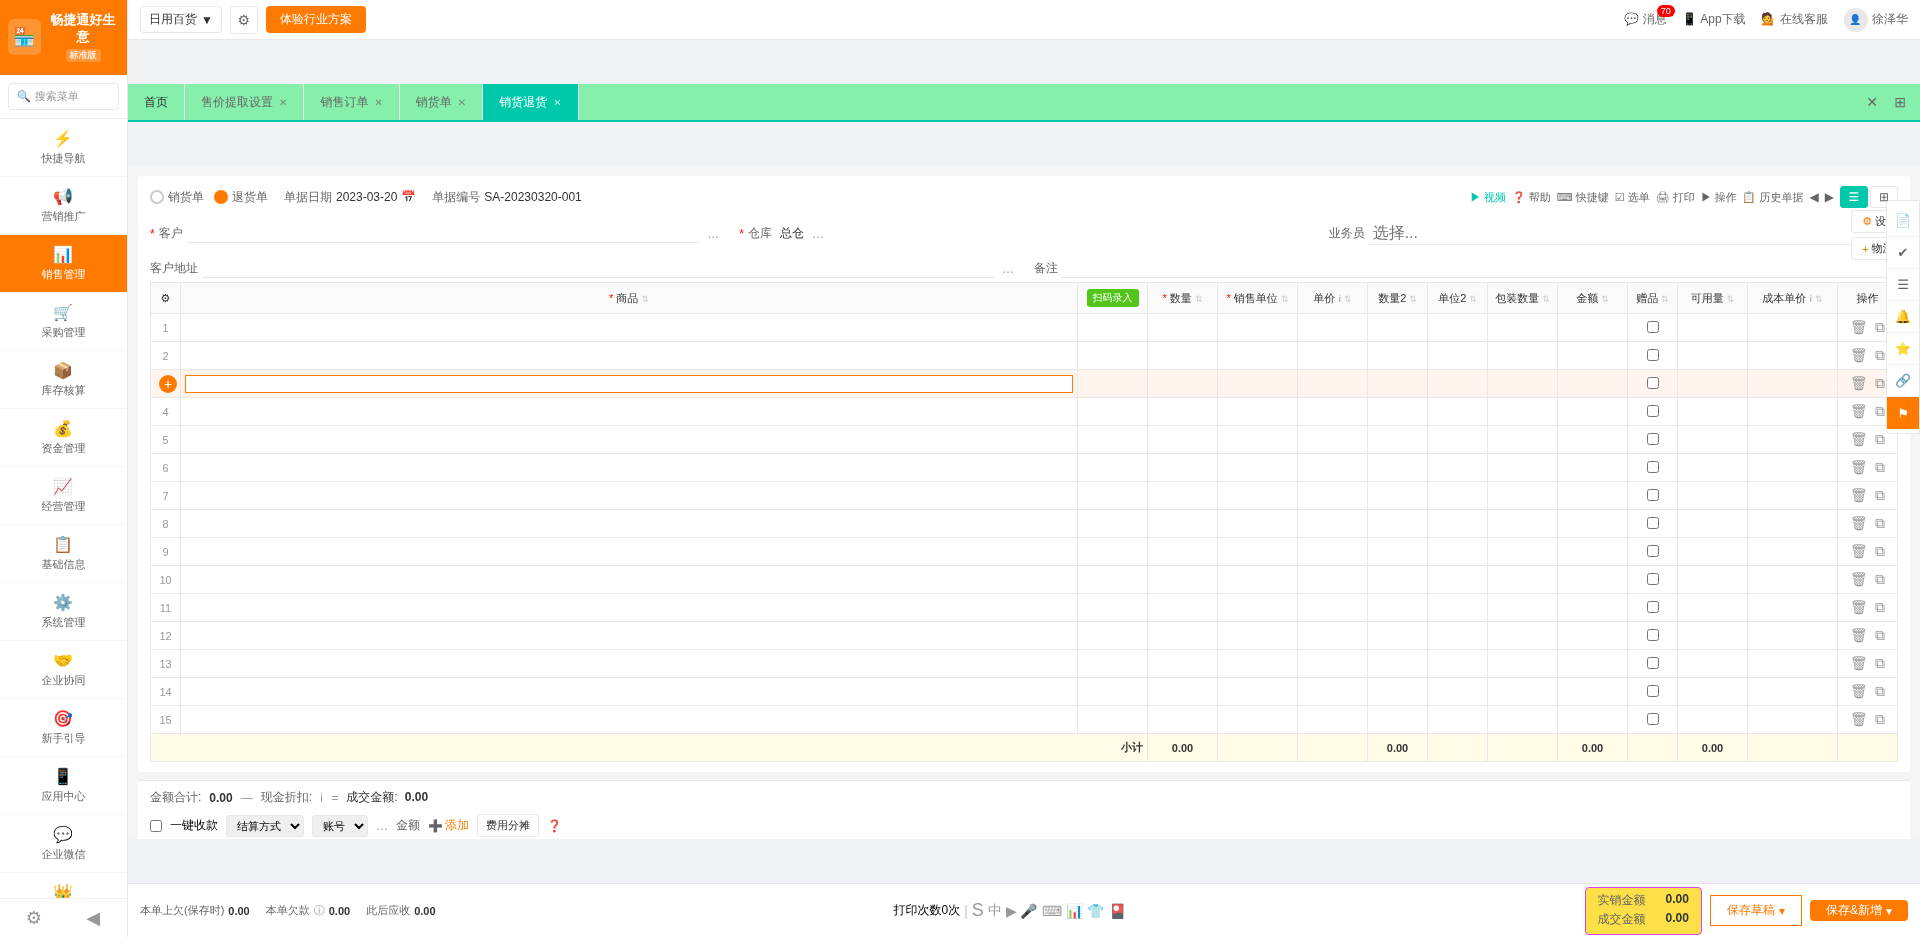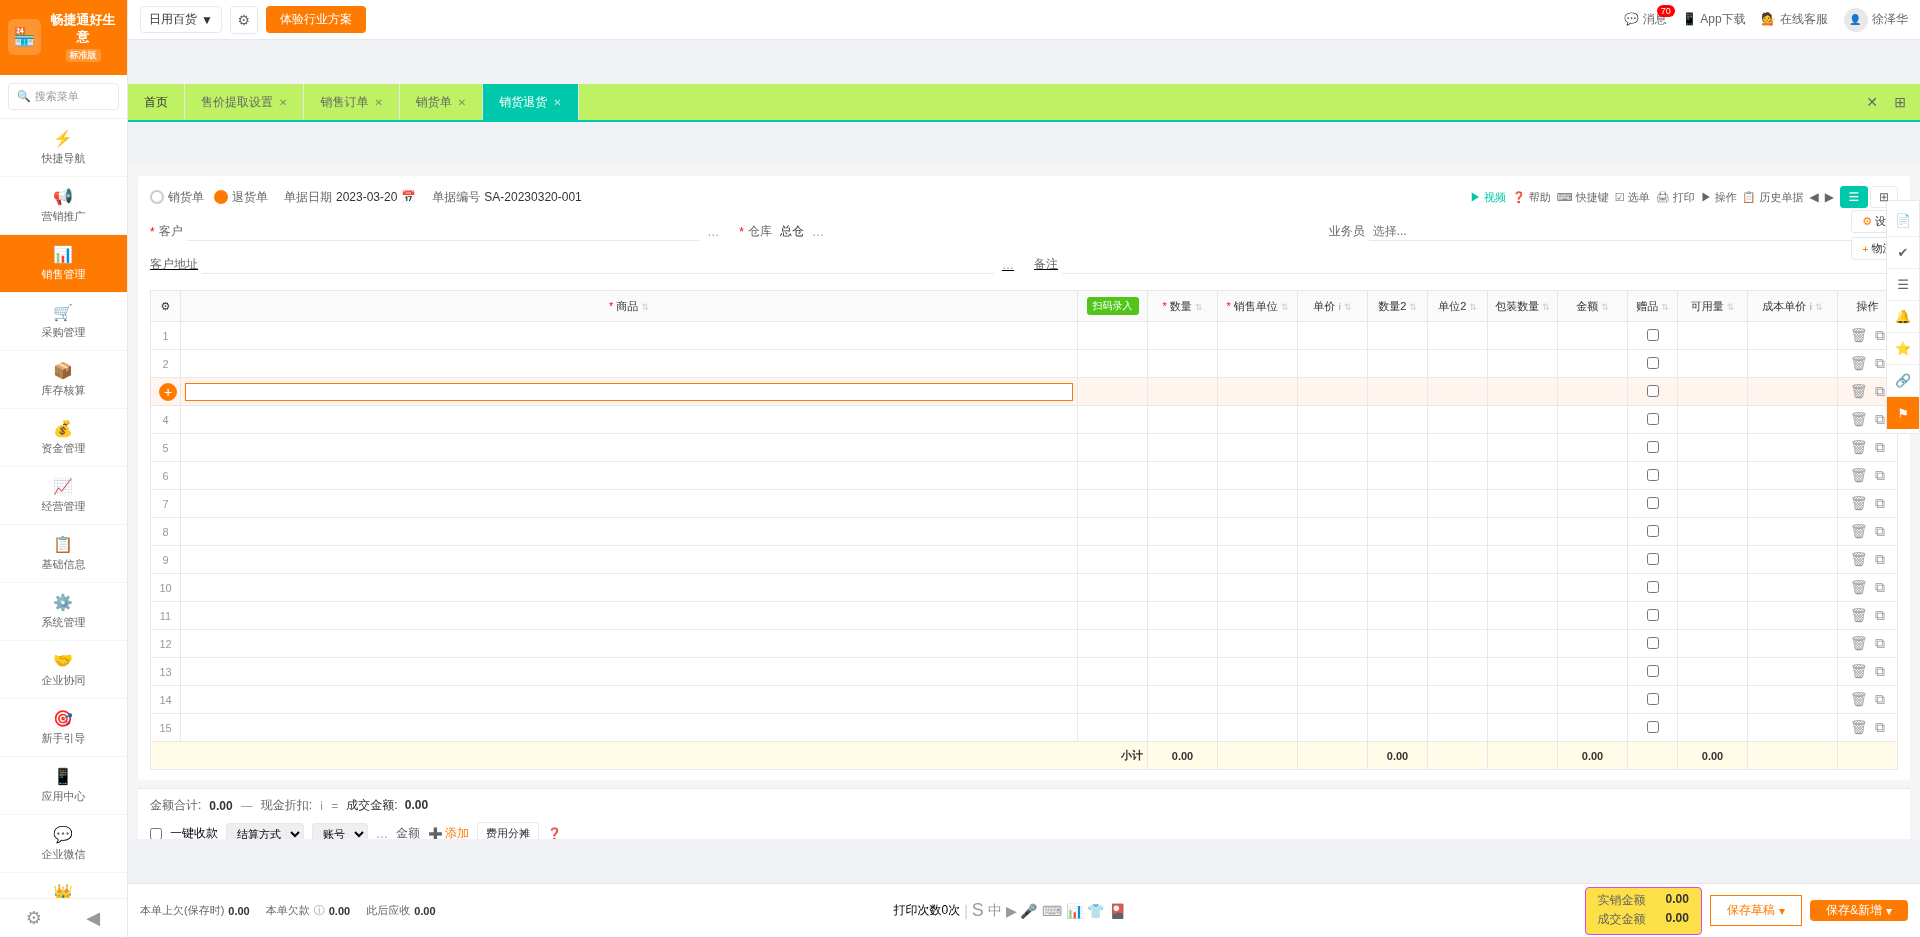--- a/index.html
+++ b/index.html
@@ -28,21 +28,21 @@
     .topbar-select { display: flex; align-items: center; gap: 4px; font-size: 12px; color: #333; padding: 4px 8px; border: 1px solid #e8e8e8; border-radius: 4px; cursor: pointer; }
     .topbar-gear { width: 28px; height: 28px; display: flex; align-items: center; justify-content: center; border: 1px solid #e8e8e8; border-radius: 4px; cursor: pointer; font-size: 14px; color: #666; }
     .topbar-btn-orange { background: #ff7a00; color: #fff; border: none; padding: 5px 14px; border-radius: 4px; font-size: 12px; cursor: pointer; }
     .topbar-right { display: flex; align-items: center; gap: 16px; font-size: 12px; color: #666; }
     .topbar-badge { position: relative; display: inline-block; }
     .badge-num { position: absolute; top: -6px; right: -8px; background: #f00; color: #fff; font-size: 9px; border-radius: 8px; padding: 1px 4px; min-width: 14px; text-align: center; }
     .topbar-user { display: flex; align-items: center; gap: 4px; }
     .user-avatar { width: 24px; height: 24px; border-radius: 50%; background: #e8e8e8; display: flex; align-items: center; justify-content: center; font-size: 10px; }
 
     
-    .tabbar { height: 38px; background: #bef264; display: flex; align-items: center; padding: 0 0 0 0; border-bottom: 2px solid #00c8aa; overflow: hidden; }
+    .tabbar { height: 38px; background: #86efac; display: flex; align-items: center; padding: 0 0 0 0; border-bottom: 2px solid #00c8aa; overflow: hidden; }
     .tab { padding: 0 16px; height: 38px; display: flex; align-items: center; gap: 6px; cursor: pointer; font-size: 12px; color: #666; border-right: 1px solid #e8e8e8; white-space: nowrap; }
     .tab.active { background: #00c8aa; color: #fff; }
     .tab.home { color: #333; }
     .tab-close { font-size: 10px; cursor: pointer; opacity: 0.7; }
     .tabbar-actions { margin-left: auto; display: flex; align-items: center; gap: 4px; padding-right: 8px; }
     .tabbar-action-btn { width: 24px; height: 24px; display: flex; align-items: center; justify-content: center; cursor: pointer; color: #666; font-size: 14px; }
     .radio-group { display: flex; align-items: center; gap: 10px; }
     .radio-item { display: flex; align-items: center; gap: 4px; cursor: pointer; font-size: 12px; color: #666; }
     .radio-dot { width: 14px; height: 14px; border-radius: 50%; border: 2px solid #ccc; display: inline-block; }
     .radio-dot.checked { border-color: #ff7a00; background: #ff7a00; }
@@ -294,37 +294,37 @@
           <span class="info-cell-dots">…</span>
         </div>
         <div class="info-cell">
           <span class="form-label" style="color:#f00;">*</span>
           <span class="form-label">仓库</span>
           <span class="form-value" style="margin-left:4px;">总仓</span>
           <span class="info-cell-dots">…</span>
         </div>
         <div class="info-cell">
           <span class="form-label">业务员</span>
-          <input type="text" class="info-cell-value" style="border-top: none; border-right: none; border-left: none; border-image: initial; border-bottom: 1px solid rgb(232, 232, 232); outline: none; flex: 1 1 0%; font-size: 12px;" placeholder="选择...">
+          <input type="text" class="info-cell-value" style="border-top: none; border-right: none; border-left: none; border-image: initial; border-bottom: 1px solid rgb(232, 232, 232); outline: none; flex: 1 1 0%; font-size: 16px;" placeholder="选择...">
           <span class="info-cell-dots">…</span>
         </div>
 
         <div style="position:absolute; right:-10px; top:-8px; display:flex; flex-direction:column; gap:4px;">
           <button class="ia-btn">
             <span class="ia-icon">⚙</span>
             <span>设置</span>
           </button>
           <button class="ia-btn">
             <span class="ia-icon">+</span>
             <span>物流</span>
           </button>
         </div>
       </div>
 
-      <div style="display:grid; grid-template-columns:1fr 1fr; gap:0 20px; margin-bottom:12px;text-decoration:underline;">
+      <div style="display:grid; grid-template-columns:1fr 1fr; gap:0 20px; margin-bottom:0;">
         <div class="info-cell">
           <span class="form-label">客户地址</span>
           <input type="text" class="info-cell-value" style="border-top: none; border-right: none; border-left: none; border-image: initial; border-bottom: 1px solid rgb(232, 232, 232); outline: none; flex: 1 1 0%; font-size: 12px;">
           <span class="info-cell-dots">…</span>
         </div>
         <div class="info-cell">
           <span class="form-label">备注</span>
           <input type="text" class="info-cell-value" style="border-top: none; border-right: none; border-left: none; border-image: initial; border-bottom: 1px solid rgb(232, 232, 232); outline: none; flex: 1 1 0%; font-size: 12px;">
         </div>
       </div>
@@ -742,21 +742,21 @@
       <input type="checkbox" class="checkbox-input" style="">
     </td>
     <td></td>
     <td></td>
     <td>
       <span class="action-icon">🗑</span>
       <span class="action-icon">⧉</span>
     </td>
   </tr>
               <tr class="subtotal-row">
-  <td colspan="3" style="text-align:right; font-weight:bold; background:#fffbe6;">小计</td>
+  <td colspan="3" style="text-align:right; font-weight:bold; background:#fffbe6;border-radius:7px;">小计</td>
   <td>0.00</td>
   <td></td>
   <td></td>
   <td>0.00</td>
   <td></td>
   <td></td>
   <td>0.00</td>
   <td></td>
   <td>0.00</td>
   <td></td>

